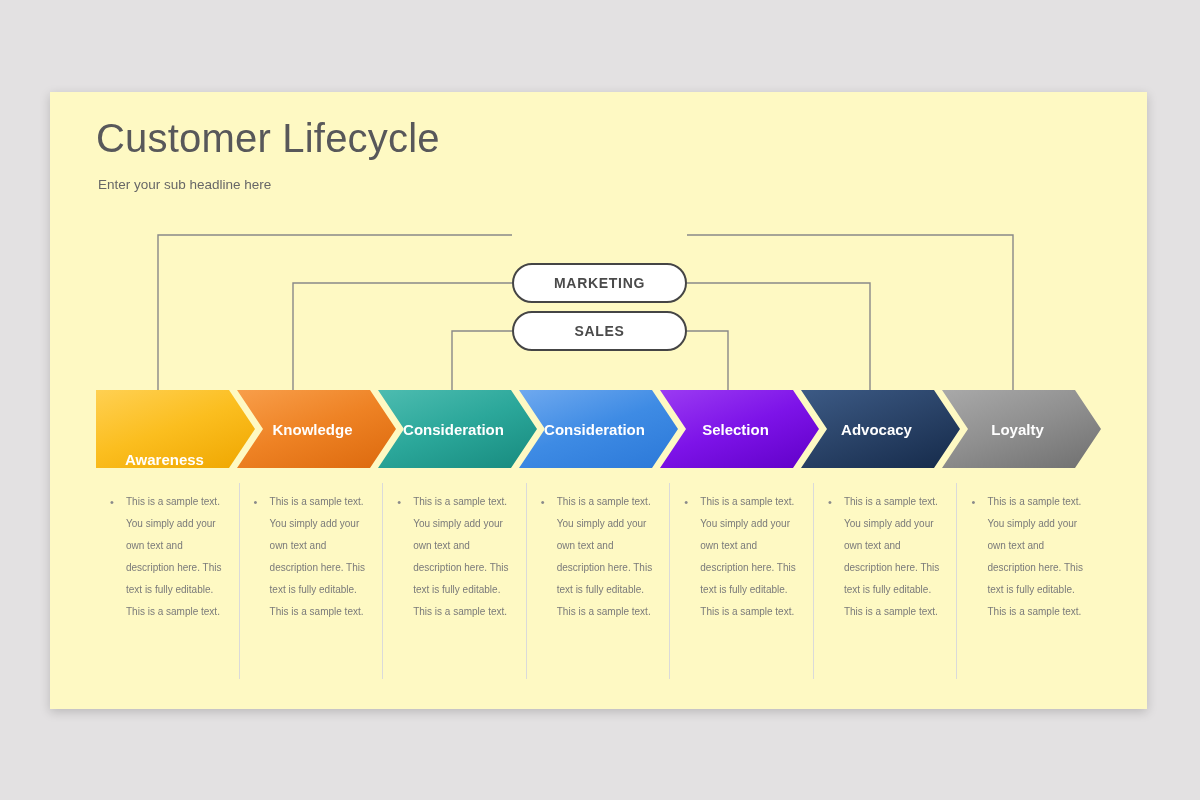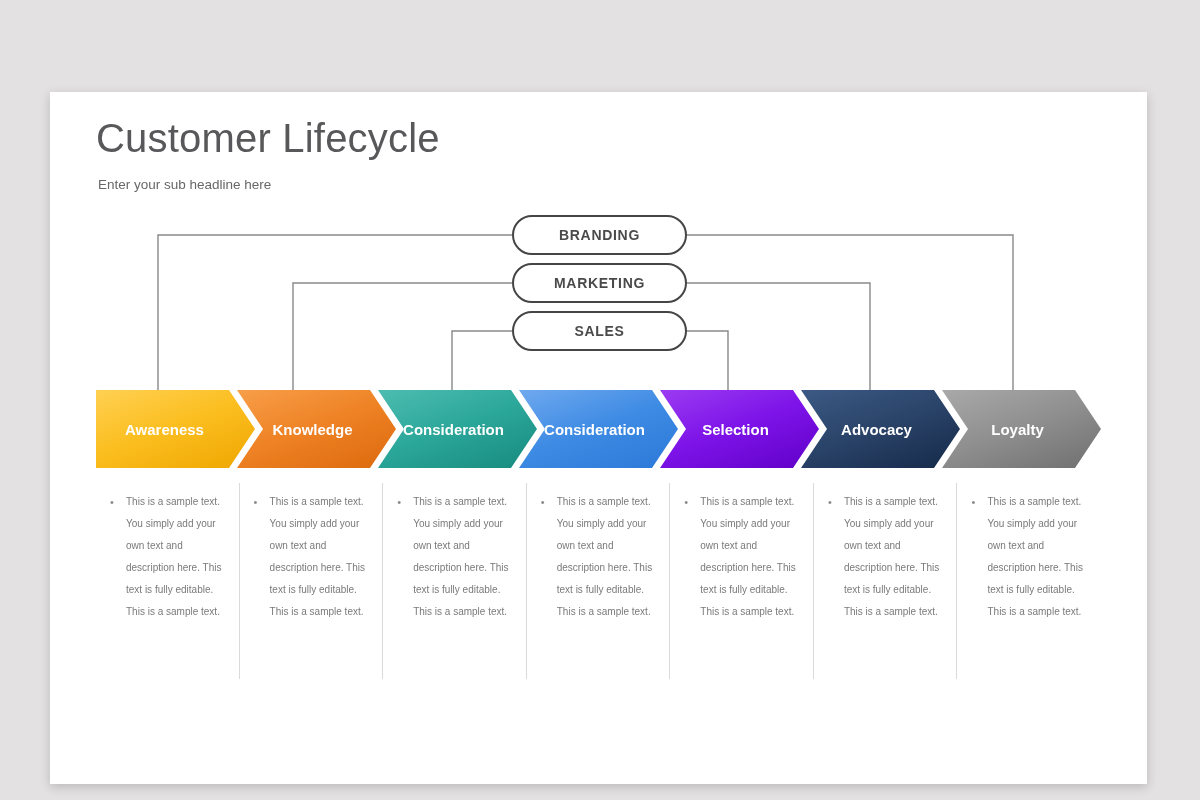--- a/index.html
+++ b/index.html
@@ -6,22 +6,22 @@
   body {
     width: 1200px; height: 800px;
     background: #e3e1e2;
     font-family: "Liberation Sans", sans-serif;
     position: relative;
     overflow: hidden;
   }
   .slide {
     position: absolute;
     left: 50px; top: 92px;
-    width: 1097px; height: 692px;
-    background: #ffffff;
+    width: 1097px; height: 617px;
+    background: #fef9c3;
     box-shadow: 0 3px 10px rgba(0,0,0,0.18);
   }
   .title {
     position: absolute;
     left: 46px; top: 24px;
     font-size: 40px;
     font-weight: 400;
     color: #58585a;
     letter-spacing: 0.2px;
   }
@@ -79,20 +79,21 @@
     display: flex;
     align-items: center;
     justify-content: center;
     padding-left: 18px;
     padding-right: 26px;
     box-sizing: border-box;
   }
   .arrow.first {
     clip-path: polygon(0 0, calc(100% - 26px) 0, 100% 50%, calc(100% - 26px) 100%, 0 100%);
     padding-left: 4px;
+    align-items: flex-end;
   }
   .arrow span {
     font-size: 15px;
     font-weight: 700;
     color: #ffffff;
     white-space: nowrap;
   }
   .a0 { left: 0; }
   .a1 { left: 141px; align-items: center; }
   .a2 { left: 282px; }
@@ -142,23 +143,20 @@
 
   <svg class="connectors" viewBox="0 0 1097 617" xmlns="http://www.w3.org/2000/svg">
     <path d="M 462 143 L 108 143 L 108 302"></path>
     <path d="M 637 143 L 963 143 L 963 302"></path>
     <path d="M 462 191 L 243 191 L 243 302"></path>
     <path d="M 637 191 L 820 191 L 820 302"></path>
     <path d="M 462 239 L 402 239 L 402 302"></path>
     <path d="M 637 239 L 678 239 L 678 302"></path>
   </svg>
 
-  <div class="pill pill-branding">
-    <span>BRANDING</span>
-  </div>
   <div class="pill pill-marketing">
     <span>MARKETING</span>
   </div>
   <div class="pill pill-sales">
     <span>SALES</span>
   </div>
 
   <div class="arrows">
     <div class="arrow first a0" style="background: linear-gradient(160deg, rgb(255, 208, 82) 0%, rgb(251, 190, 31) 48%, rgb(239, 166, 0) 100%);">
       <span>Awareness</span>

